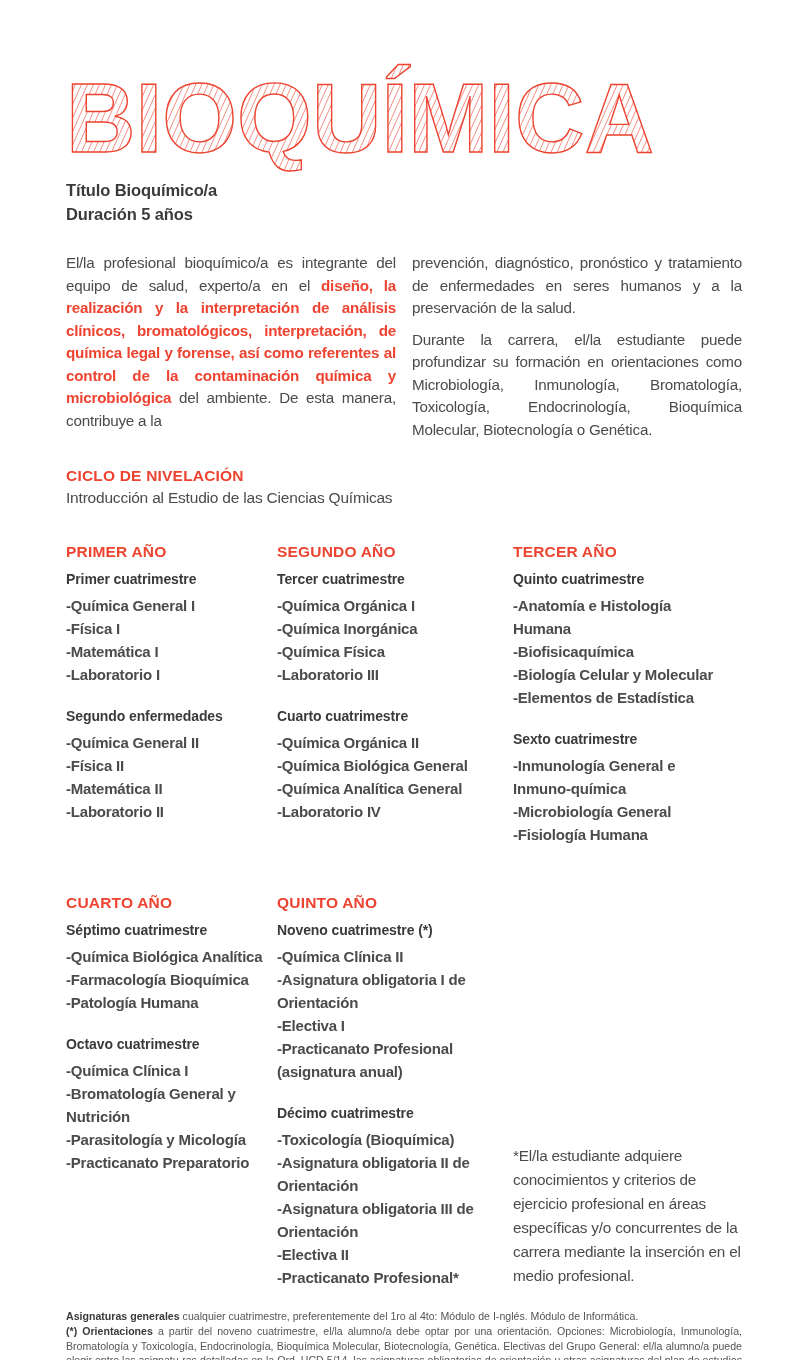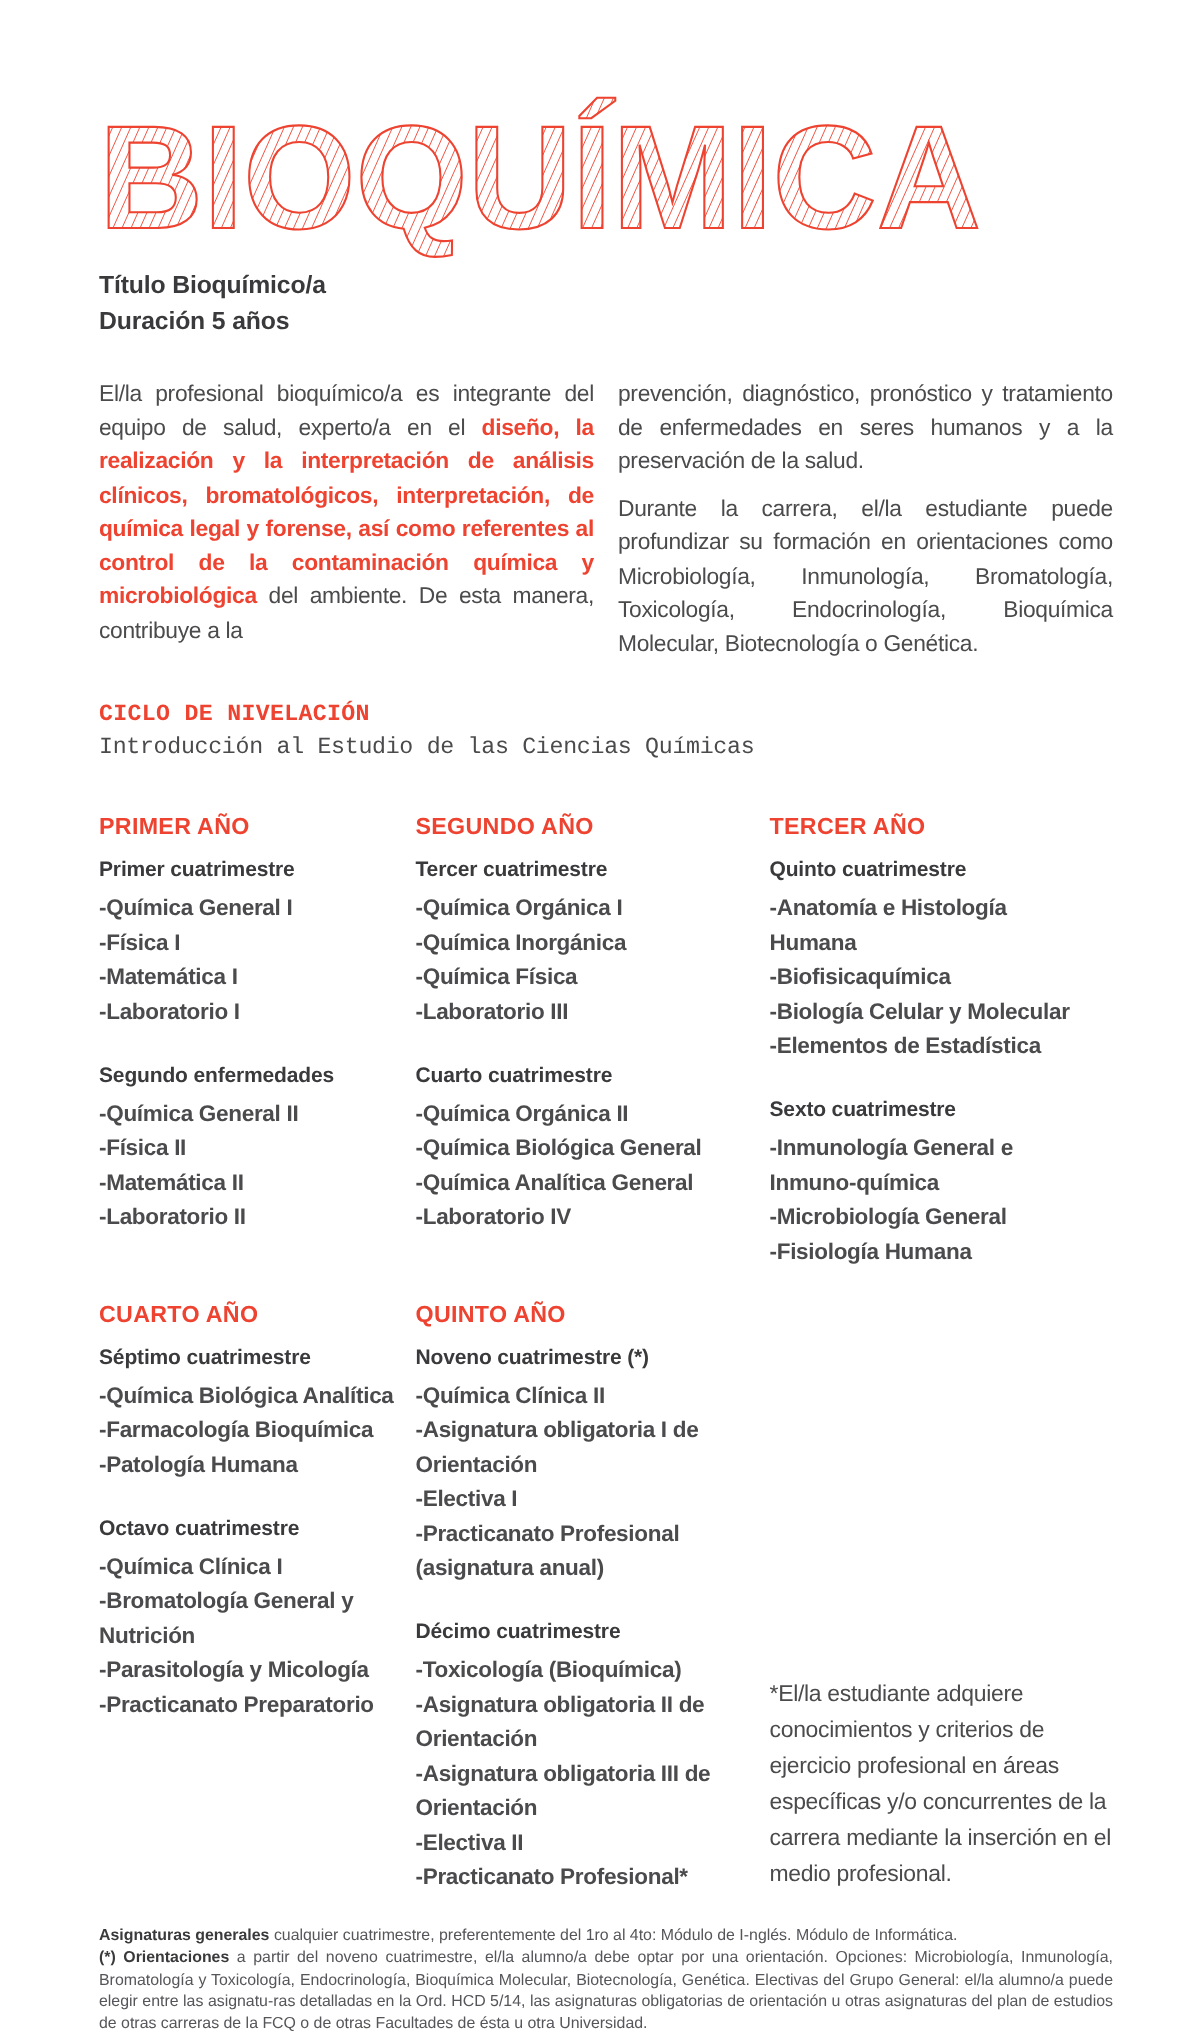--- a/index.html
+++ b/index.html
@@ -29,31 +29,31 @@
     display:grid; grid-template-columns:1fr 1fr; column-gap:16px;
   }
   .intro p {
     font-size:15.2px; line-height:22.5px; text-align:justify;
     letter-spacing:-0.2px;
   }
   .intro p + p { margin-top:9px; }
   .hl { color:#ed4330; font-weight:bold; }
 
   
-  .leveling { margin-top:26px;font-family:Liberation Mono, monospace; }
+  .leveling { margin-top:26px; }
   .red-heading {
     color:#ed4330; font-weight:bold; font-size:15.5px; letter-spacing:0.2px;
   }
   .leveling .subject { font-size:15.5px; margin-top:4px; letter-spacing:-0.2px; }
 
   
   .curr-row {
     display:grid; grid-template-columns:211px 236px 1fr;
   }
-  .curr-row-1 { margin-top:36px; margin-bottom:22px; }
+  .curr-row-1 { margin-top:36px; margin-bottom:48px; }
   .year-col { padding-right:12px; }
   .year-name { margin-bottom:10px; }
   .sem + .sem { margin-top:22px; }
   .sem-name {
     font-size:14px; font-weight:bold; color:#3a3a3c; margin-bottom:7px;
     letter-spacing:-0.1px;
   }
   .course { font-size:15px; line-height:23px; letter-spacing:-0.2px;font-weight:bold; }
 
   

